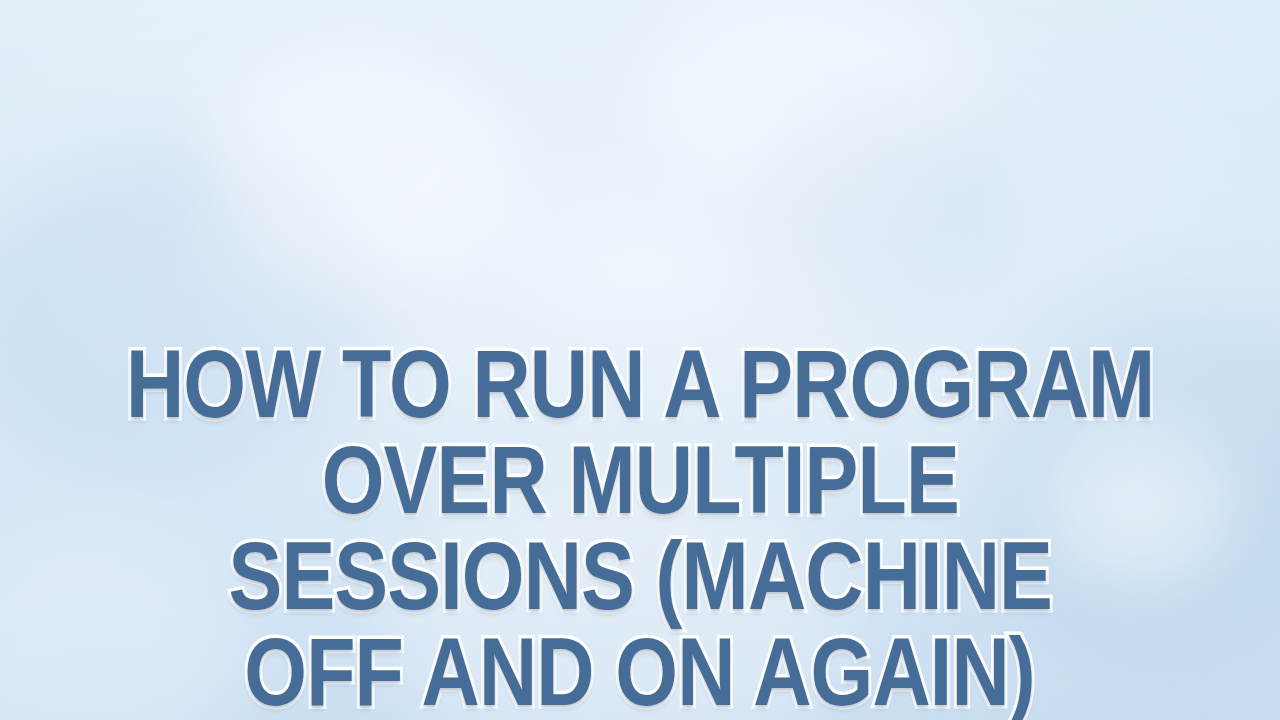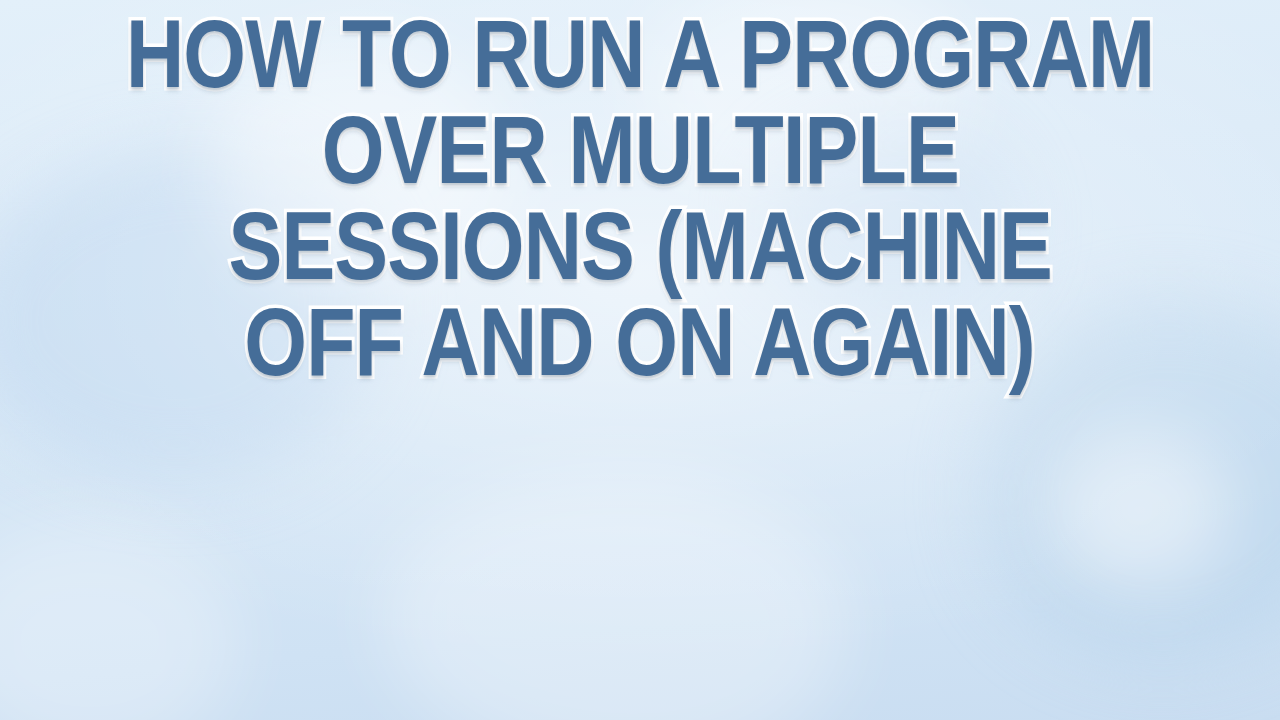--- a/index.html
+++ b/index.html
@@ -102,21 +102,21 @@
   
   #title-block {
     position: absolute;
     left: 0;
     right: 0;
     top: 0;
     height: 720px;
     display: flex;
     flex-direction: column;
     align-items: center;
-    justify-content: flex-start;
+    justify-content: flex-end;
     padding-top: 6px;
     box-sizing: border-box;
   }
 
   .title-line {
     display: block;
     text-align: center;
     white-space: nowrap;
     font-family: "Liberation Sans", sans-serif;
     font-weight: 700;

